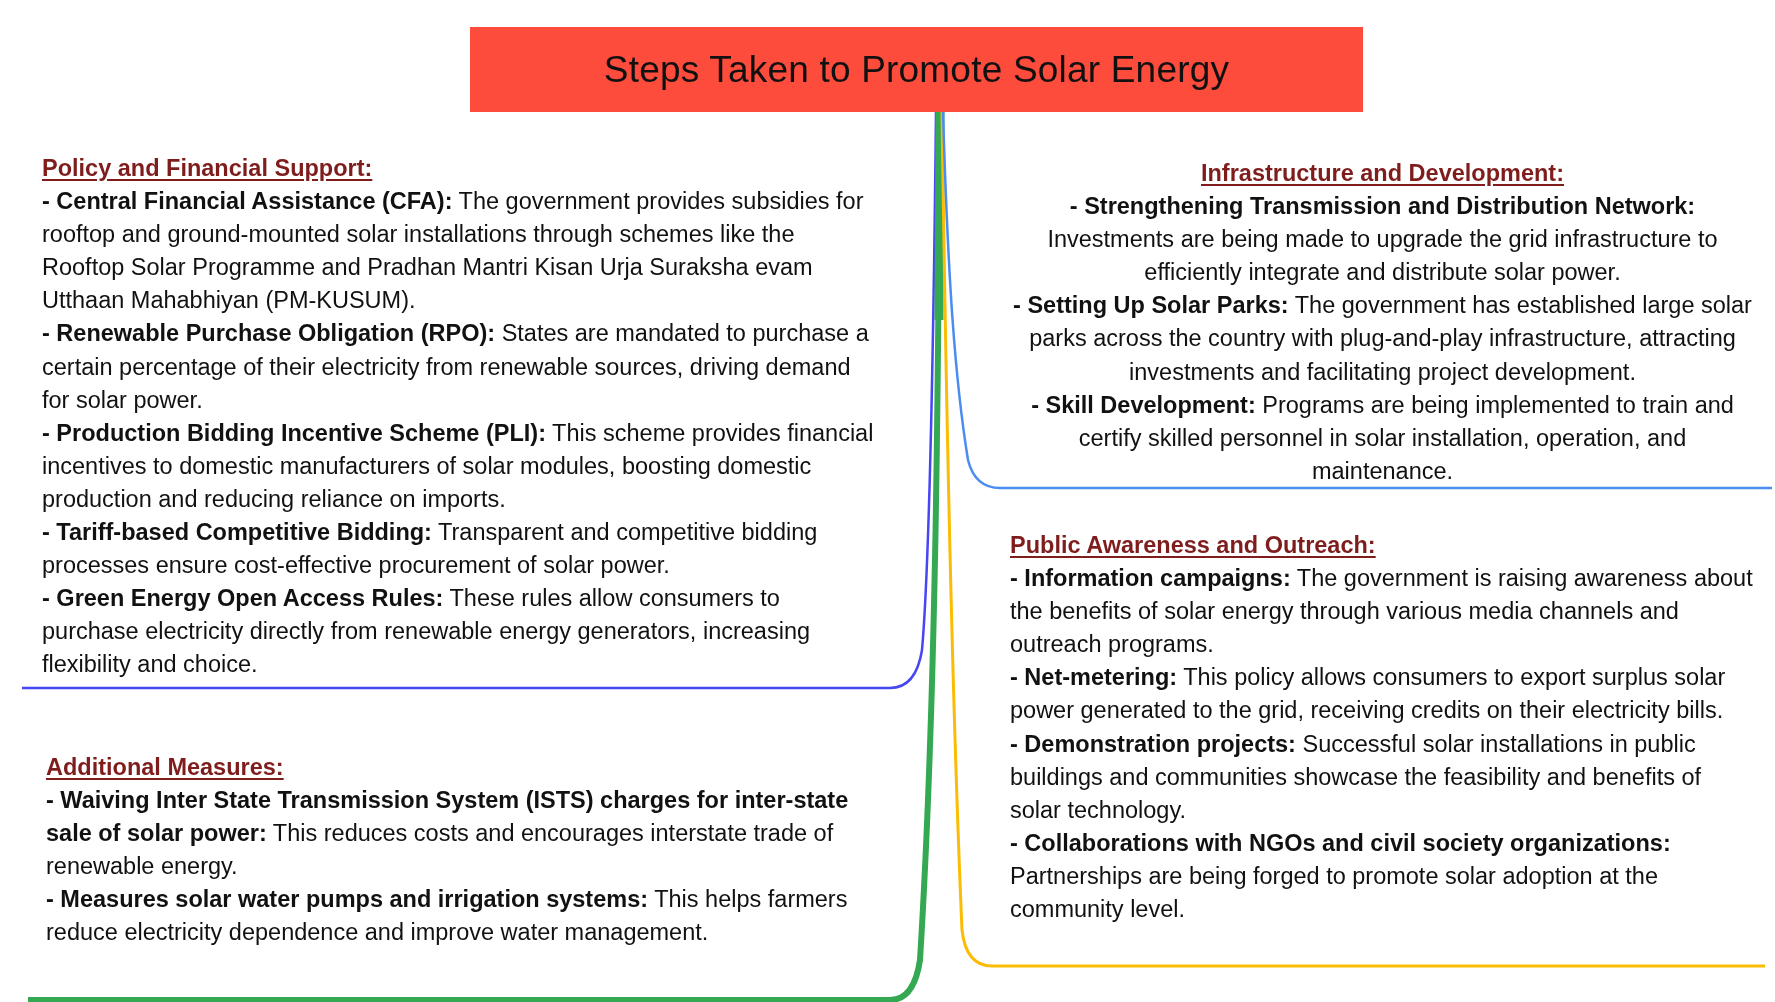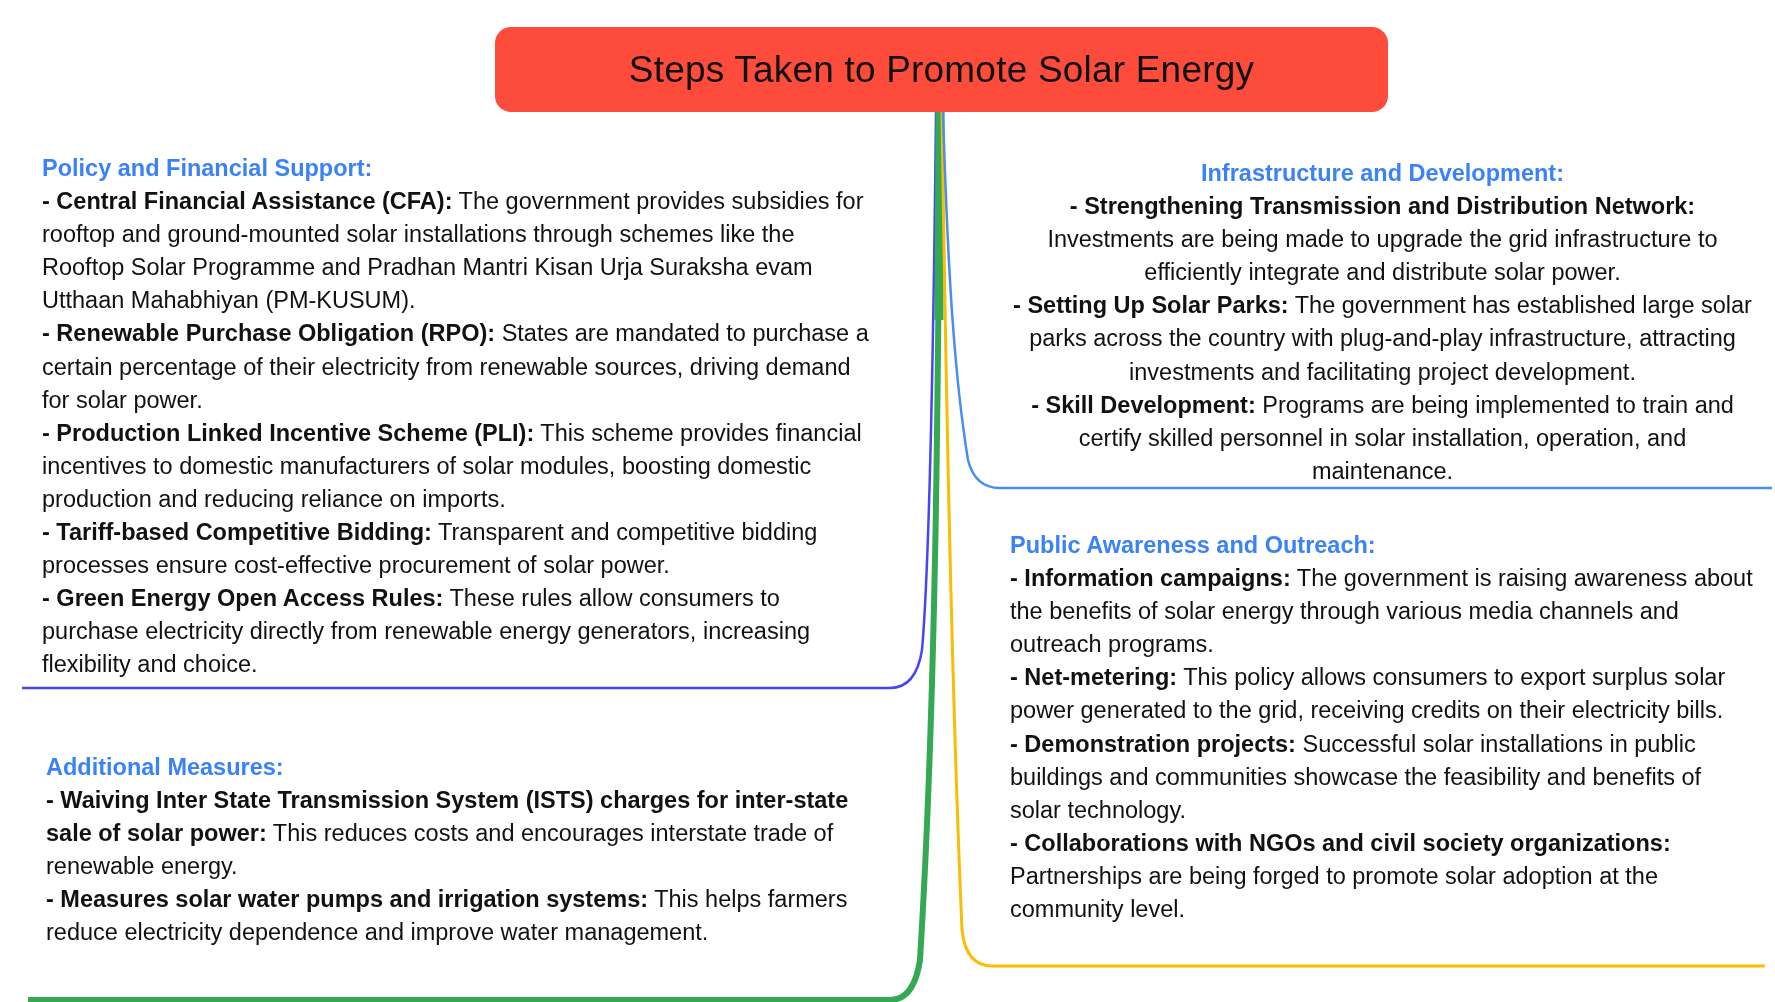--- a/index.html
+++ b/index.html
@@ -1,24 +1,24 @@
 <!DOCTYPE html>
 <html><head>
 <meta charset="utf-8">
 <style>
   html, body { margin:0; padding:0; background:#ffffff; }
   body { width:1775px; height:1002px; position:relative; overflow:hidden;
          font-family:"Liberation Sans","DejaVu Sans",sans-serif; color:#111; }
-  .title-box { position:absolute; left:495px; top:27px; width:893px; height:85px;
-               background:#fd4b3c; border-radius:16px; display:flex; align-items:center;
+  .title-box { position:absolute; left:470px; top:27px; width:893px; height:85px;
+               background:#fd4b3c; border-radius:0; display:flex; align-items:center;
                justify-content:center; }
   .title-box span { font-size:37px; color:#111; letter-spacing:0.2px; }
   svg.connectors { position:absolute; left:0; top:0; }
   .block { position:absolute; font-size:23.5px; line-height:33.1px; }
-  .block .heading { color:#3b82f6; font-weight:bold; 
+  .block .heading { color:#7f1d1d; font-weight:bold; text-decoration:underline;
                     text-underline-offset:3px; display:block; }
   .block .item { display:block; }
   .block .item b { font-weight:bold; }
   #blk-policy { left:42px; top:152px; width:840px; }
   #blk-additional { left:46px; top:729px; width:840px;margin-top:22px; }
   #blk-infra { left:1010px; top:157px; width:745px;text-align:center; }
   #blk-public { left:1010px; top:529px; width:745px; }
 </style>
 </head>
 <body>
@@ -36,21 +36,21 @@
 </svg>
 
 <div class="title-box">
   <span>Steps Taken to Promote Solar Energy</span>
 </div>
 
 <div class="block" id="blk-policy">
   <span class="heading">Policy and Financial Support:</span>
   <span class="item"><b>- Central Financial Assistance (CFA):</b><span> The government provides subsidies for rooftop and ground-mounted solar installations through schemes like the Rooftop Solar Programme and Pradhan Mantri Kisan Urja Suraksha evam Utthaan Mahabhiyan (PM-KUSUM).</span></span>
   <span class="item"><b>- Renewable Purchase Obligation (RPO):</b><span> States are mandated to purchase a certain percentage of their electricity from renewable sources, driving demand for solar power.</span></span>
-  <span class="item"><b>- Production Linked Incentive Scheme (PLI):</b><span> This scheme provides financial incentives to domestic manufacturers of solar modules, boosting domestic production and reducing reliance on imports.</span></span>
+  <span class="item"><b>- Production Bidding Incentive Scheme (PLI):</b><span> This scheme provides financial incentives to domestic manufacturers of solar modules, boosting domestic production and reducing reliance on imports.</span></span>
   <span class="item"><b>- Tariff-based Competitive Bidding:</b><span> Transparent and competitive bidding processes ensure cost-effective procurement of solar power.</span></span>
   <span class="item"><b>- Green Energy Open Access Rules:</b><span> These rules allow consumers to purchase electricity directly from renewable energy generators, increasing flexibility and choice.</span></span>
 </div>
 
 <div class="block" id="blk-additional">
   <span class="heading">Additional Measures:</span>
   <span class="item"><b>- Waiving Inter State Transmission System (ISTS) charges for inter-state sale of solar power:</b><span> This reduces costs and encourages interstate trade of renewable energy.</span></span>
   <span class="item"><b>- Measures solar water pumps and irrigation systems:</b><span> This helps farmers reduce electricity dependence and improve water management.</span></span>
 </div>
 

